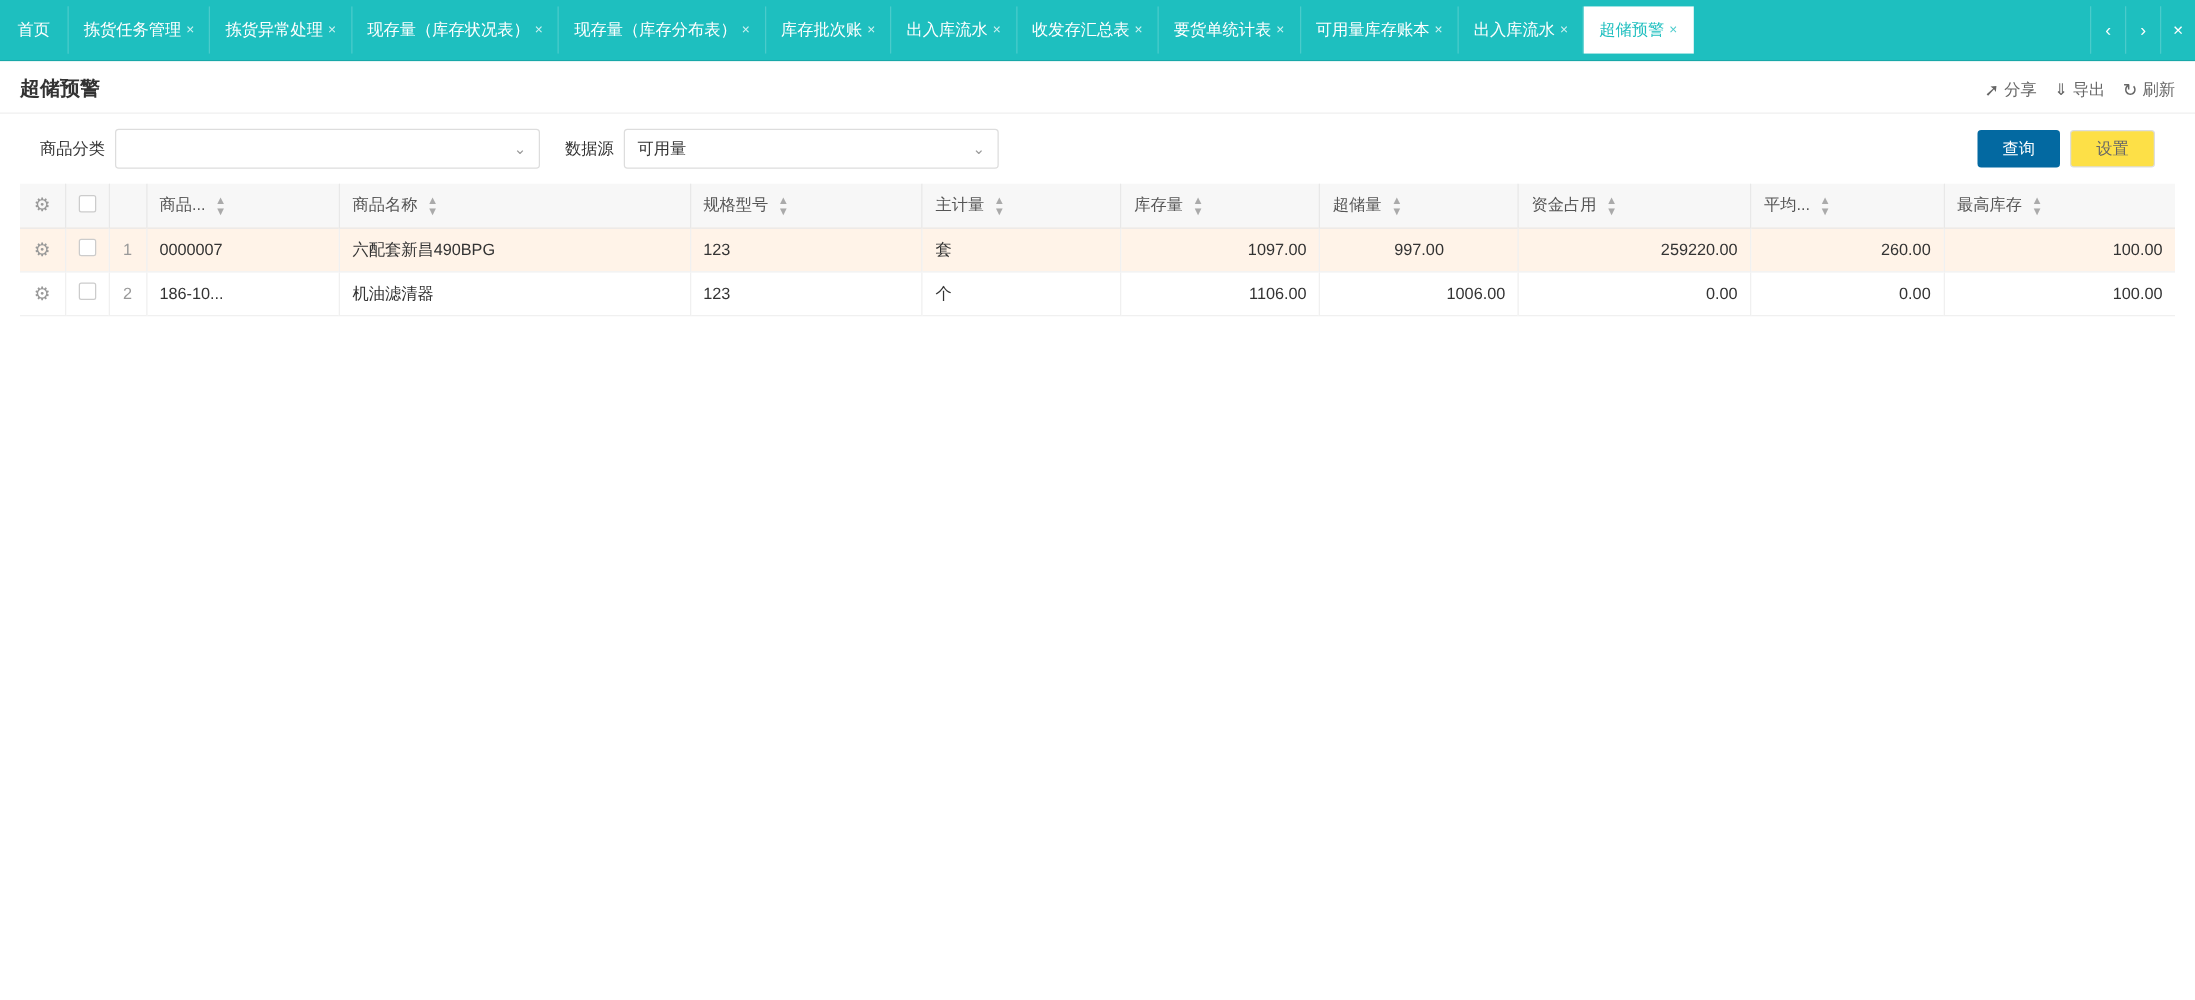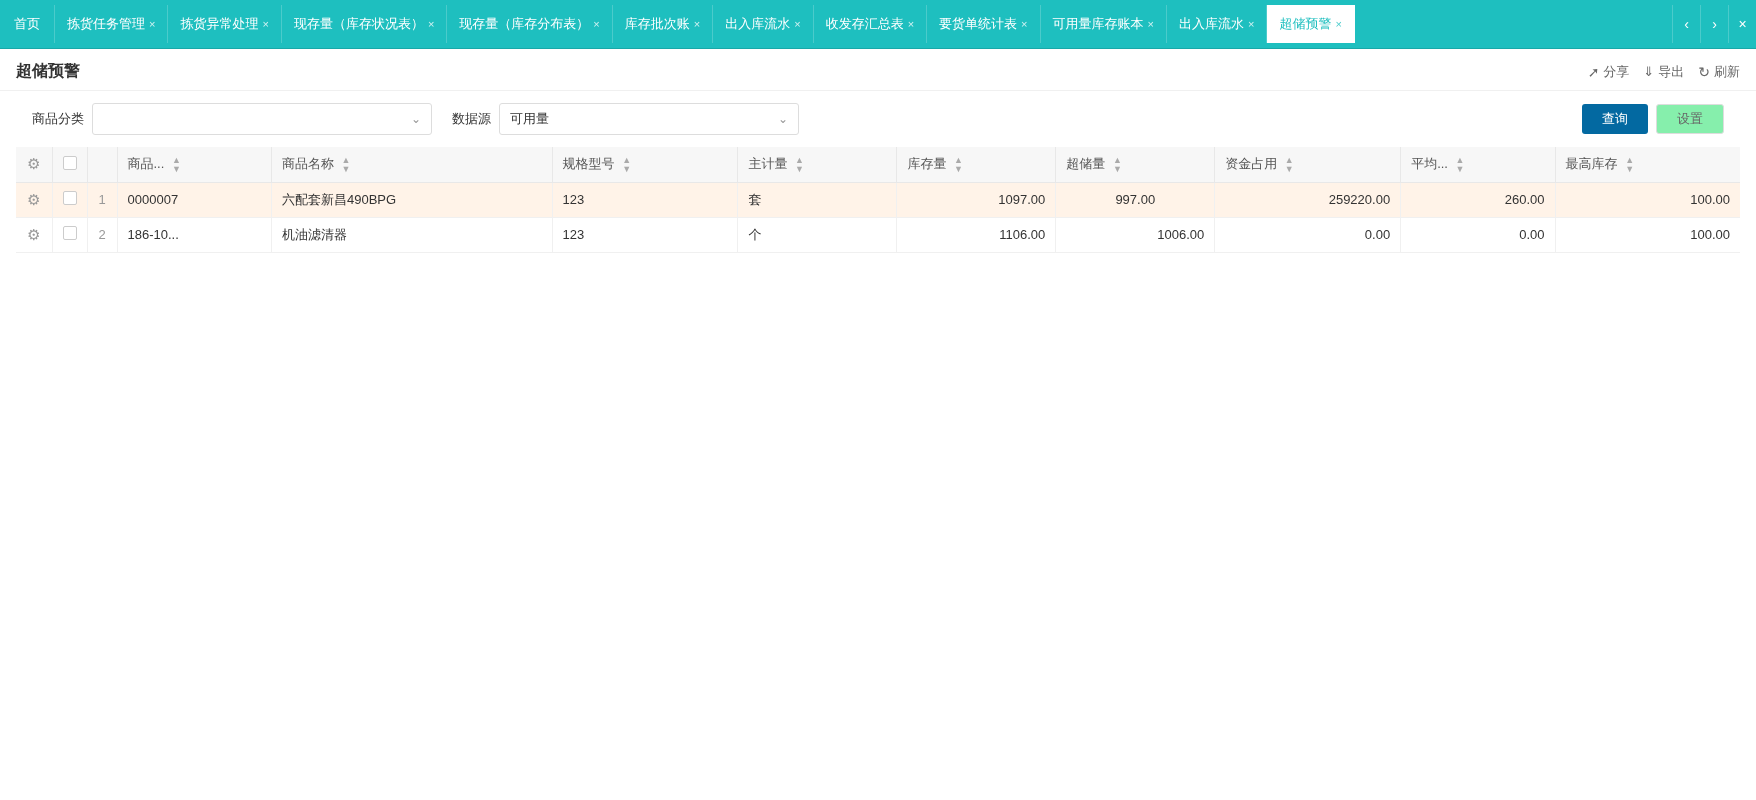--- a/index.html
+++ b/index.html
@@ -133,21 +133,21 @@
     .btn-query {
       background: #0369a1;
       color: #fff;
       border: none;
       border-radius: 3px;
       padding: 6px 20px;
       cursor: pointer;
       font-size: 13px;
     }
     .btn-settings {
-      background: #86efac;
+      background: #fde047;
       color: #666;
       border: 1px solid #ddd;
       border-radius: 3px;
       padding: 5px 20px;
       cursor: pointer;
       font-size: 13px;
     }
 
     
     .table-container {

